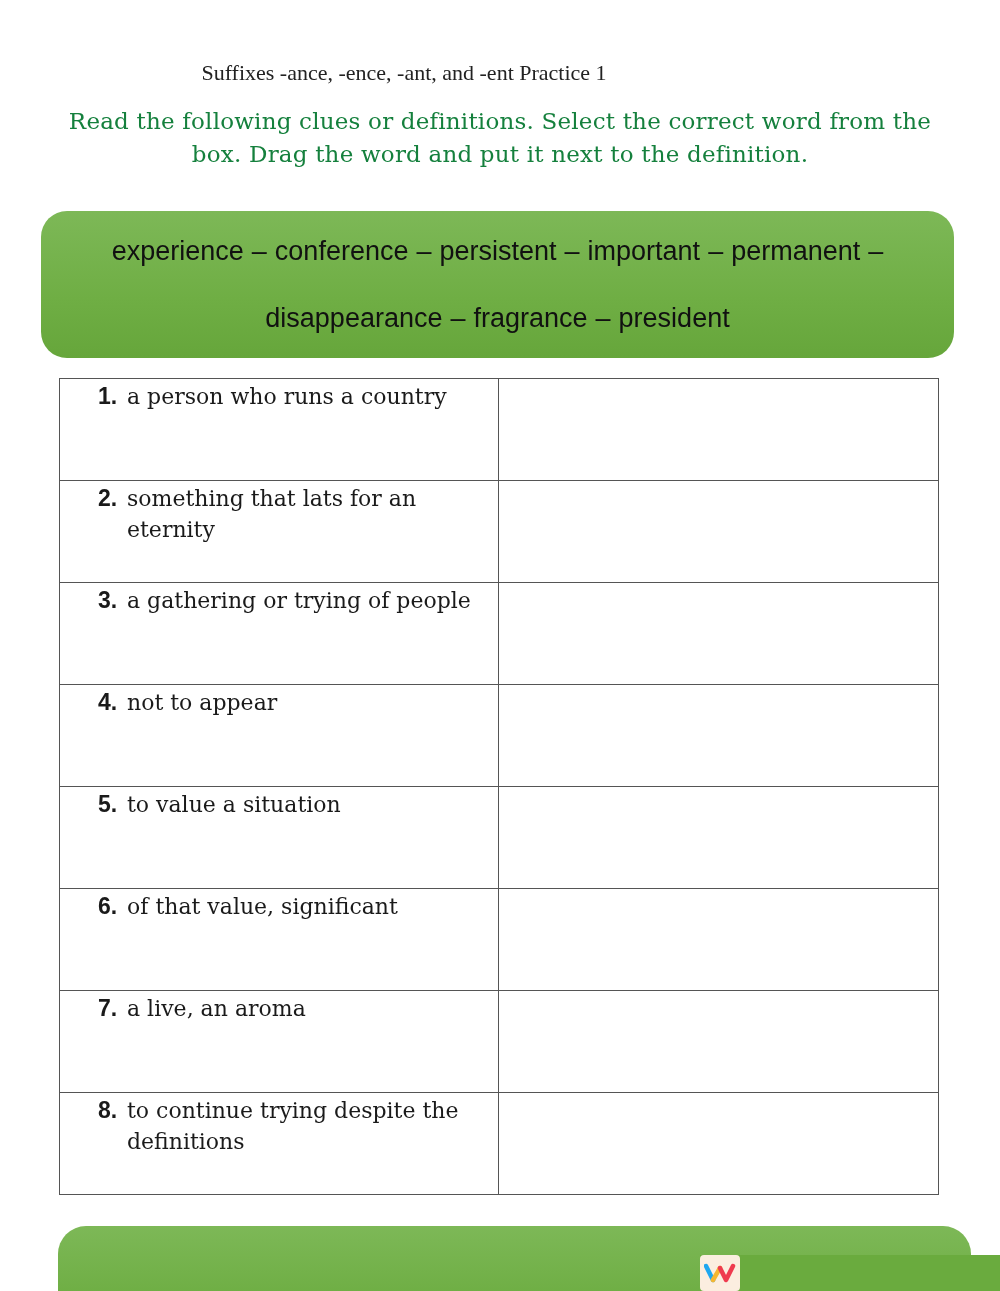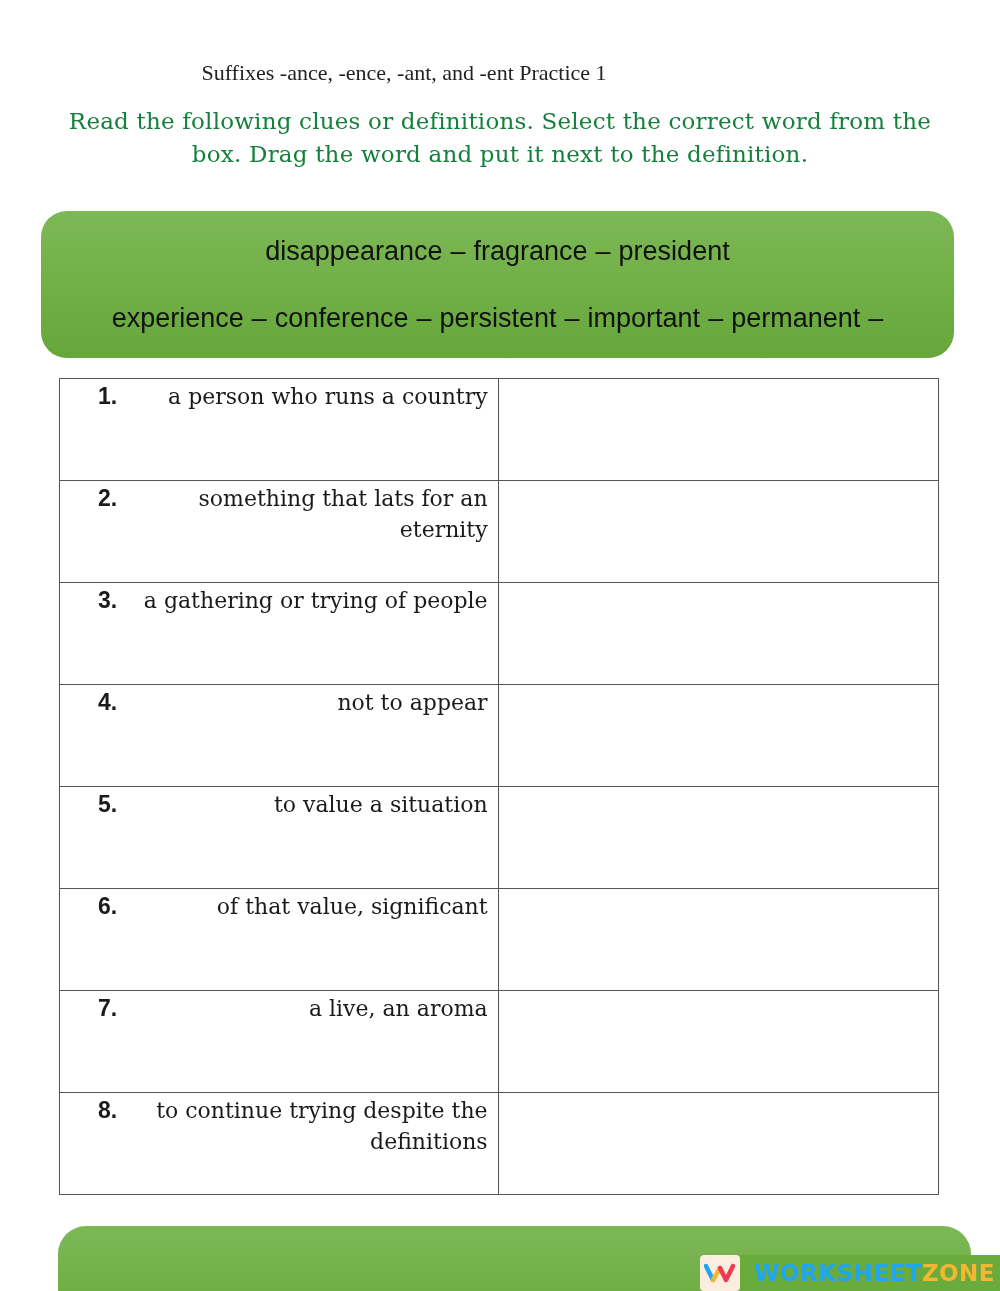--- a/index.html
+++ b/index.html
@@ -37,21 +37,21 @@
     td.clue-cell { width: 439px; padding: 2px 10px 0 38px; }
     td.answer-cell { width: 441px; }
     .clue {
       display: flex; font-family: "DejaVu Serif", serif; font-size: 22px; line-height: 31px;
       color: #1a1a1a;
     }
     .clue .num {
       font-family: "Liberation Sans", sans-serif; font-weight: bold; font-size: 23px;
       width: 29px; flex: none;
     }
-    .clue .text { flex: 1; text-align: right; }
+    .clue .text { flex: 1; }
 
     .footer-bar {
       position: absolute; top: 1226px; left: 58px; width: 913px; height: 90px;
       border-radius: 28px 28px 0 0;
       background: linear-gradient(to bottom, #7db857 0%, #6aab3e 100%);
     }
     .brand {
       position: absolute; top: 1255px; left: 700px; width: 300px; height: 36px;
       background: #6aab3e; display: flex; align-items: center;
     }
@@ -67,24 +67,24 @@
     .brand-text .b { color: #f5b731; }
   </style>
 </head>
 <body>
 
 <div class="title">Suffixes -ance, -ence, -ant, and -ent Practice 1</div>
 <div class="instructions">Read the following clues or definitions. Select the correct word from the box. Drag the word and put it next to the definition.</div>
 
 <div class="word-box">
   <div class="word-line">
-    <span>disappearance</span><span class="sep">–</span><span>fragrance</span><span class="sep">–</span><span>president</span>
+    <span>experience</span><span class="sep">–</span><span>conference</span><span class="sep">–</span><span>persistent</span><span class="sep">–</span><span>important</span><span class="sep">–</span><span>permanent</span><span class="sep" style="margin-right:0">–</span>
   </div>
   <div class="word-line">
-    <span>experience</span><span class="sep">–</span><span>conference</span><span class="sep">–</span><span>persistent</span><span class="sep">–</span><span>important</span><span class="sep">–</span><span>permanent</span><span class="sep" style="margin-right:0">–</span>
+    <span>disappearance</span><span class="sep">–</span><span>fragrance</span><span class="sep">–</span><span>president</span>
   </div>
 </div>
 
 <table class="clues">
   <tbody>
     <tr>
       <td class="clue-cell">
           <div class="clue">
             <span class="num">1.</span>
             <span class="text">a person who runs a country</span>
@@ -160,14 +160,13 @@
 
 <div class="footer-bar"></div>
 <div class="brand">
   <div class="brand-logo">
     <svg width="32" height="20" viewBox="0 0 32 20">
       <path d="M2 3 L9 17" stroke="#1ea7f0" stroke-width="4.5" stroke-linecap="round"></path>
       <path d="M9 17 L16 5" stroke="#f5b731" stroke-width="4.5" stroke-linecap="round"></path>
       <path d="M16 5 L22 17 L29 3" stroke="#ef3b4f" stroke-width="4.5" stroke-linecap="round" stroke-linejoin="round" fill="none"></path>
     </svg>
   </div>
-  <div class="brand-text"><span class="a">WORKSHEET</span><span class="b">ZONE</span></div>
 </div>
 
 </body></html>

